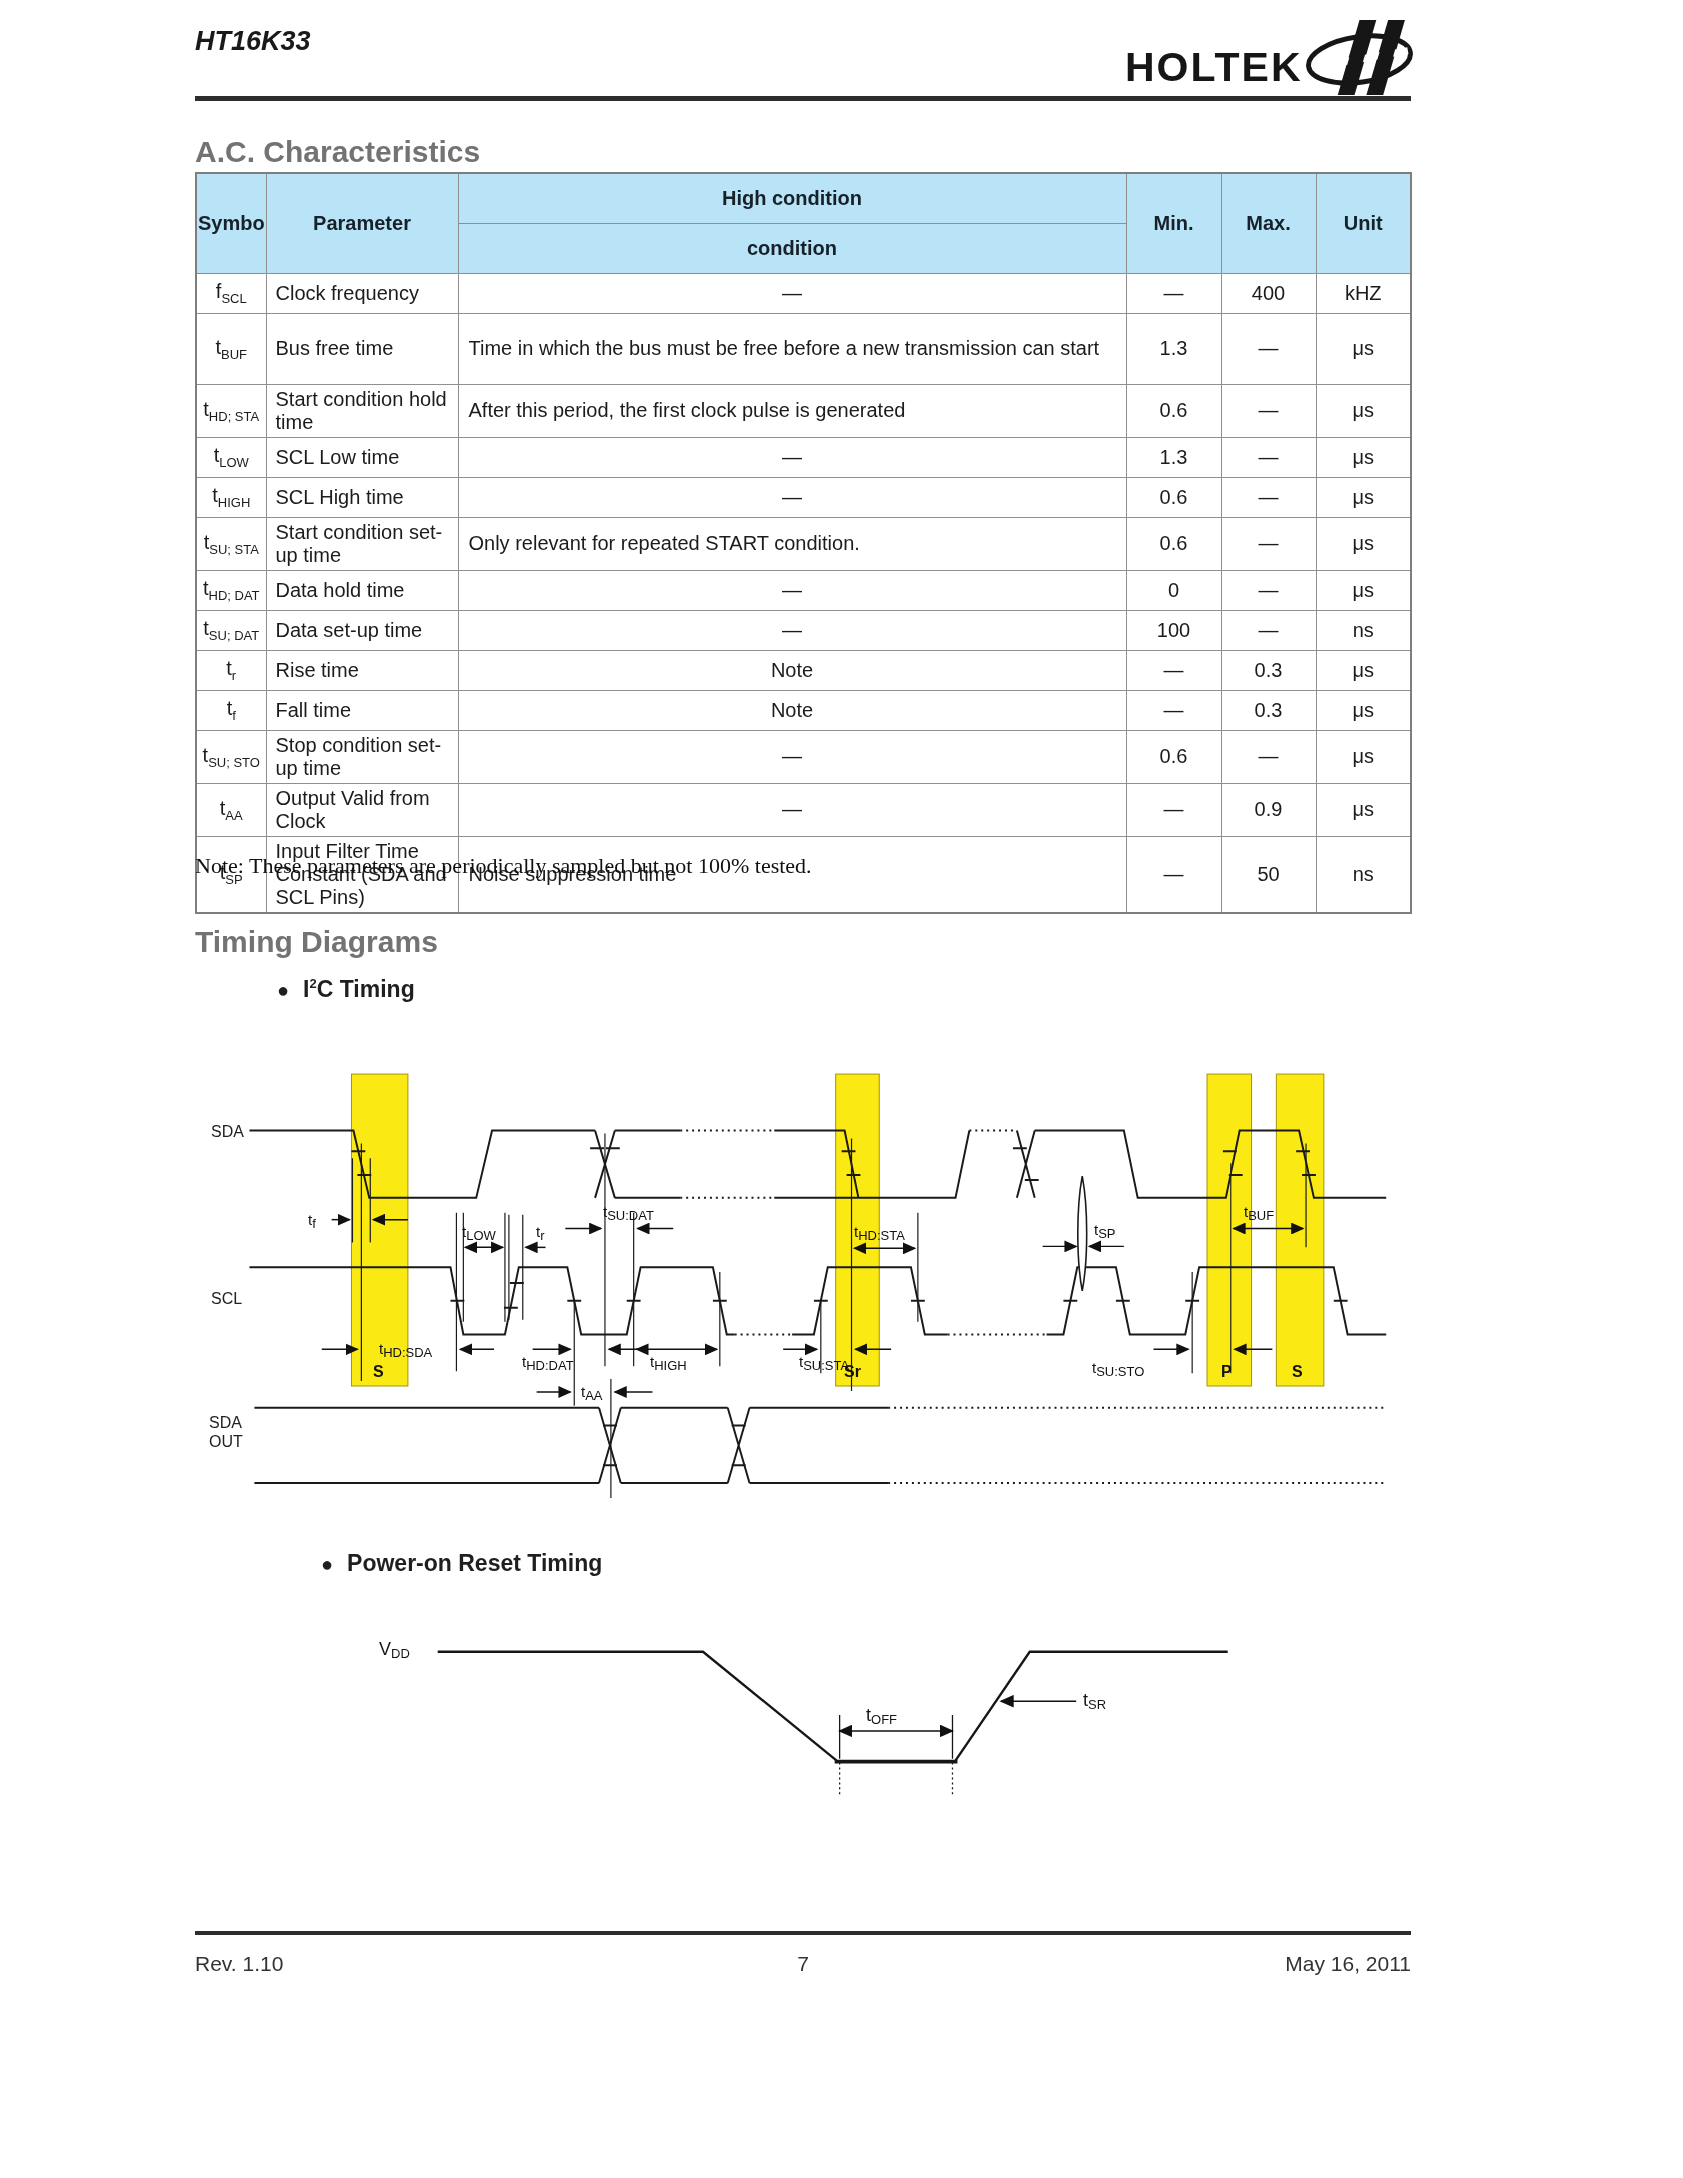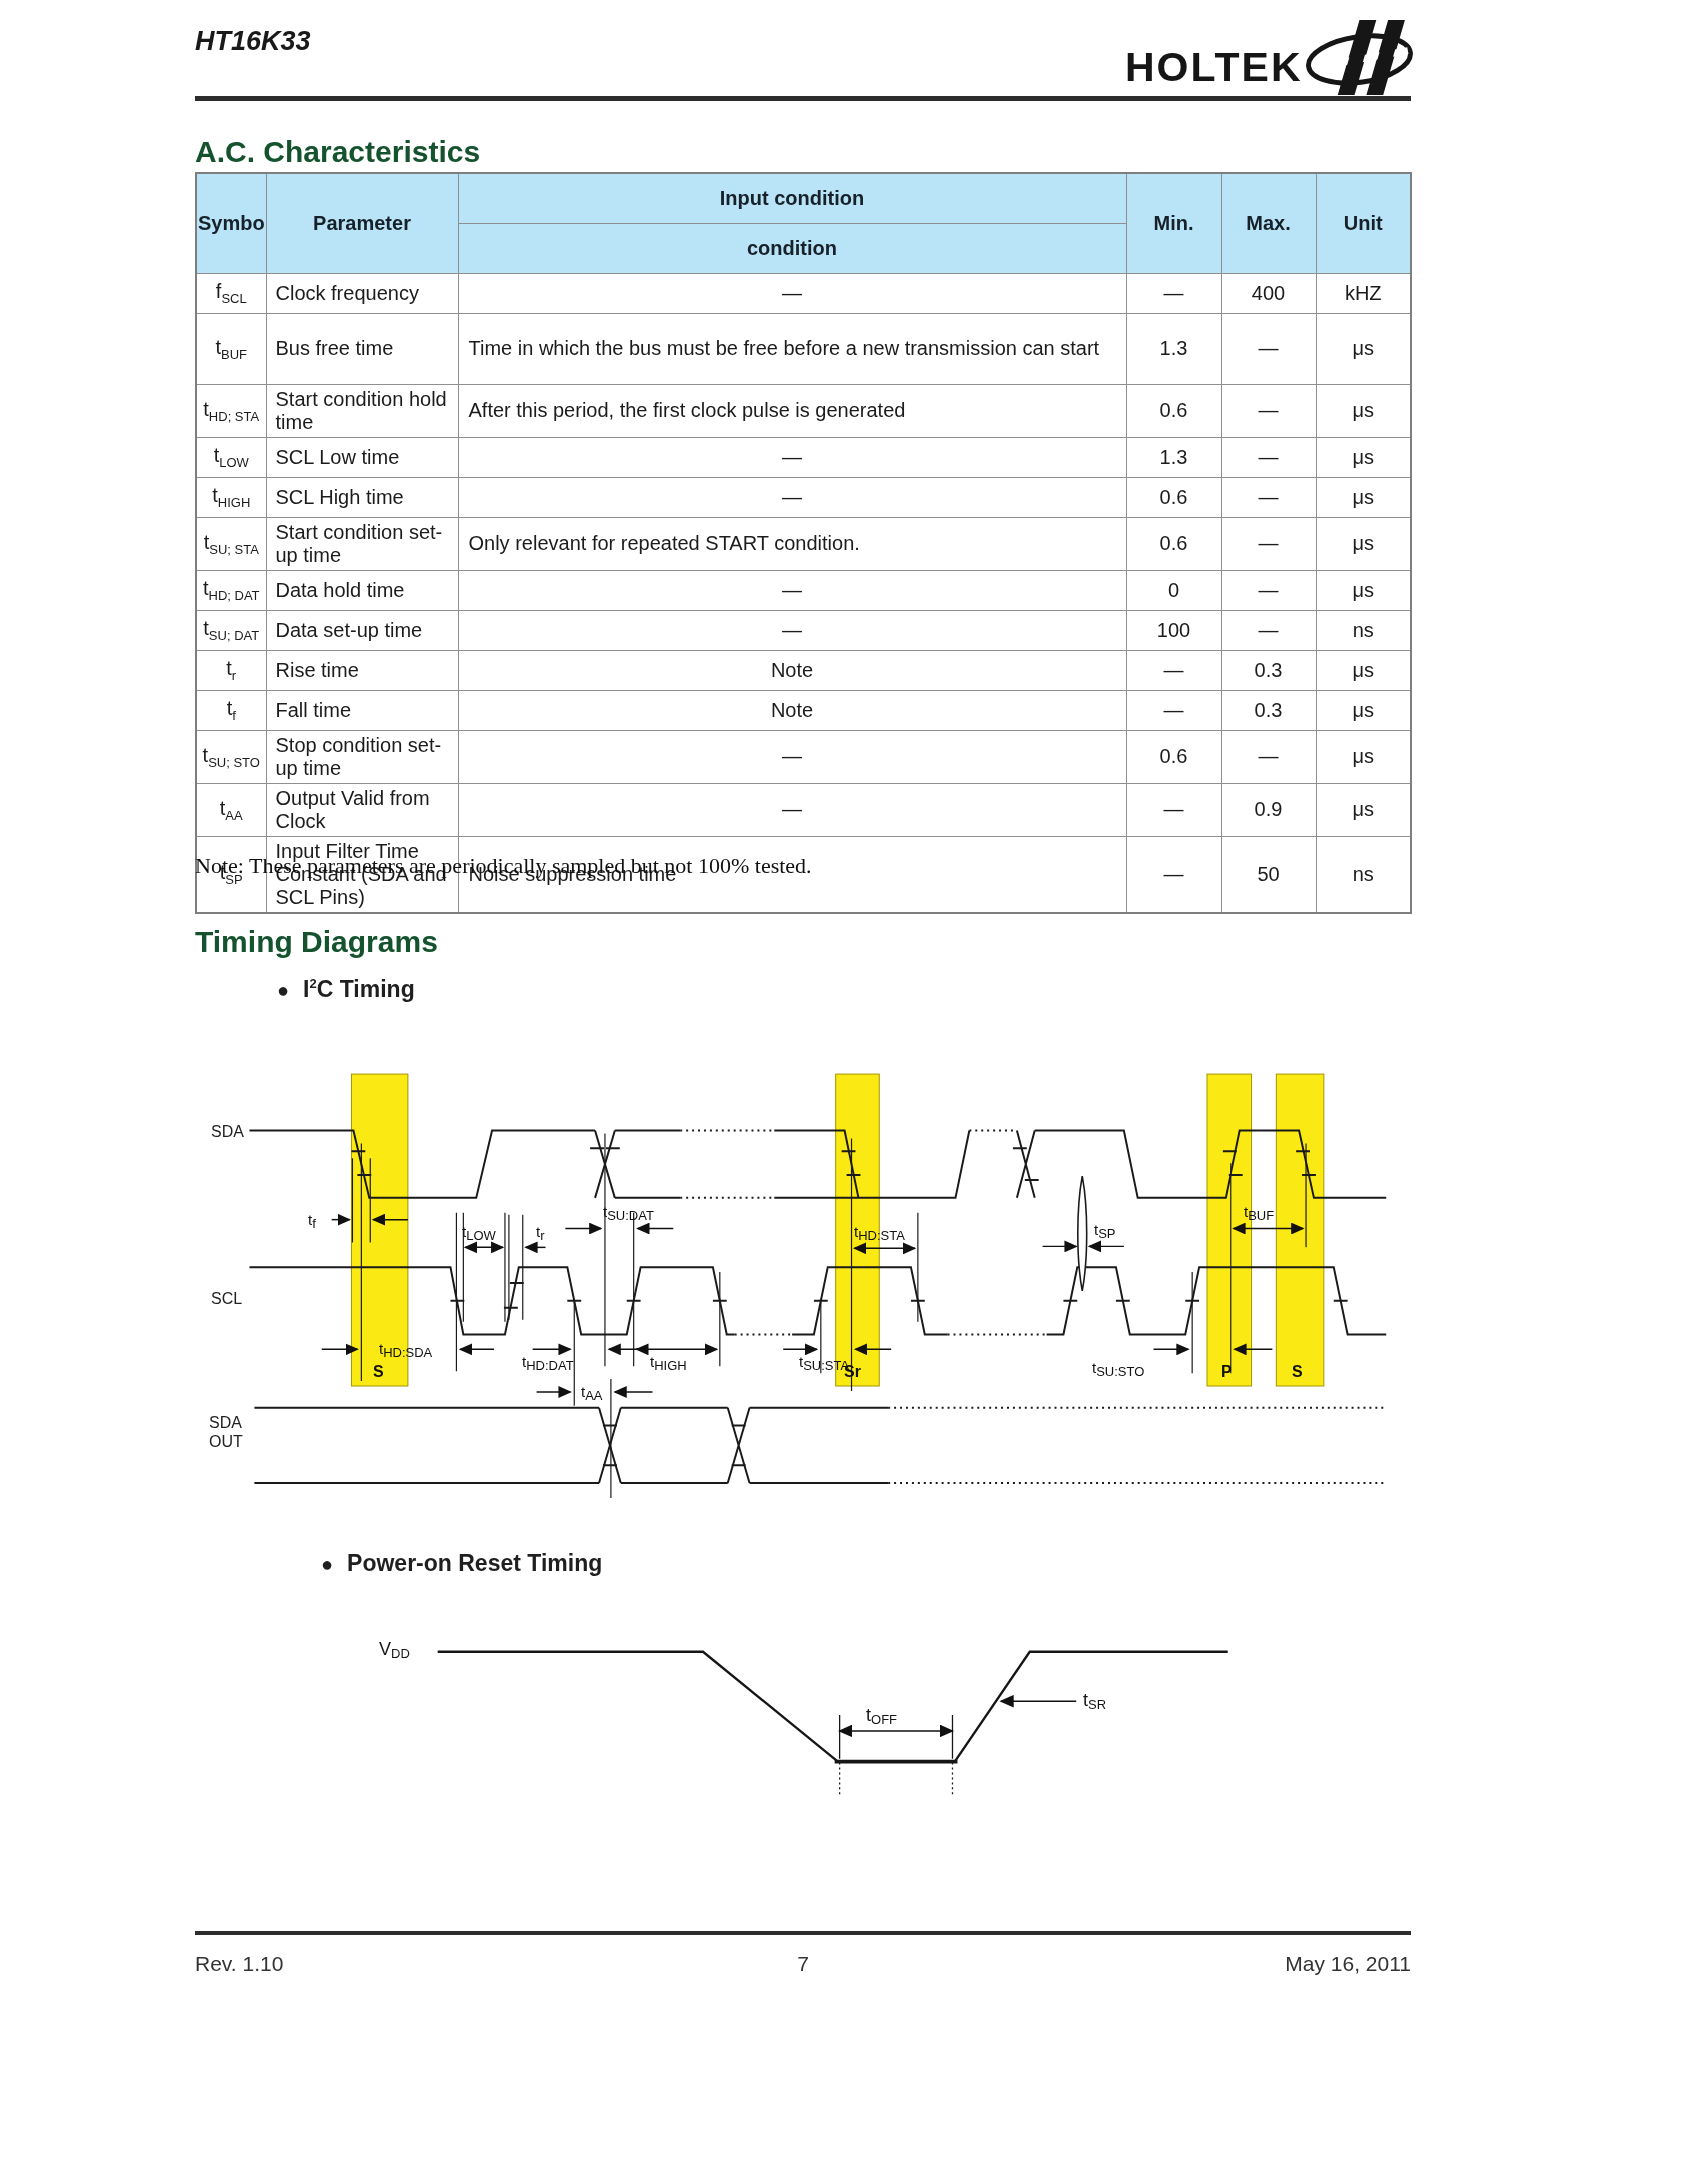--- a/index.html
+++ b/index.html
@@ -3,21 +3,21 @@
 <meta charset="utf-8">
 <style>
   html,body{margin:0;padding:0;background:#ffffff;font-family:"Liberation Sans",sans-serif;color:#1c1c1c;}
   .page{position:relative;width:1683px;height:2178px;background:#fff;overflow:hidden;}
   .abs{position:absolute;}
   
   .t1{font-style:italic;font-weight:bold;font-size:27px;line-height:31px;color:#1a1a1a;}
   .brand{font-weight:bold;font-size:41px;letter-spacing:2px;color:#161616;}
   .hrule{background:#2d2d2d;}
   
-  .h1{font-weight:bold;font-size:30px;color:#14532d;}
+  .h1{font-weight:bold;font-size:30px;color:#737373;}
   .bullet-line{font-weight:bold;font-size:23px;color:#1f1f1f;}
   .bullet-line .dot{font-size:20px;margin-right:14px;}
   sup{font-size:13px;}
   
   table.actable{border-collapse:collapse;table-layout:fixed;width:1216px;font-size:20px;background:#fff;border:2px solid #7e7e7e;}
   table.actable th,table.actable td{border:1px solid #8f8f8f;overflow:hidden;}
   table.actable th{background:#b9e3f6;font-weight:bold;color:#17212a;}
   td.sym{text-align:center;}
   td.sym sub,.tl .ts{font-size:13px;}
   td.param{padding:3px 9px;text-align:left;}
@@ -63,21 +63,21 @@
         <col style="width:192px">
         <col style="width:668px">
         <col style="width:95px">
         <col style="width:95px">
         <col style="width:95px">
       </colgroup>
     <tbody>
         <tr style="height:50px">
       <th rowspan="2">Symbol</th>
       <th rowspan="2">Parameter</th>
-      <th>Input condition</th>
+      <th>High condition</th>
       <th rowspan="2">Min.</th>
       <th rowspan="2">Max.</th>
       <th rowspan="2">Unit</th>
     </tr>
     <tr style="height:50px">
       <th>condition</th>
     </tr>
 
     <tr style="height:40px">
       <td class="sym"><span>f</span><sub>SCL</sub></td>

